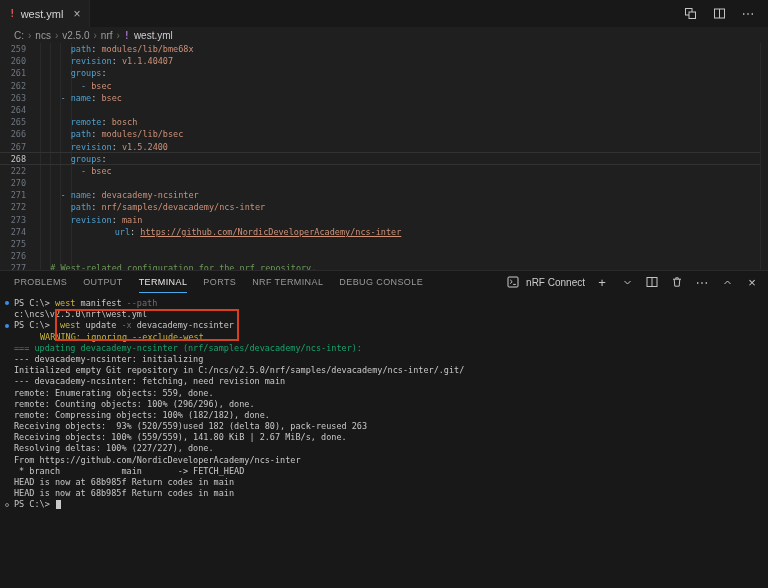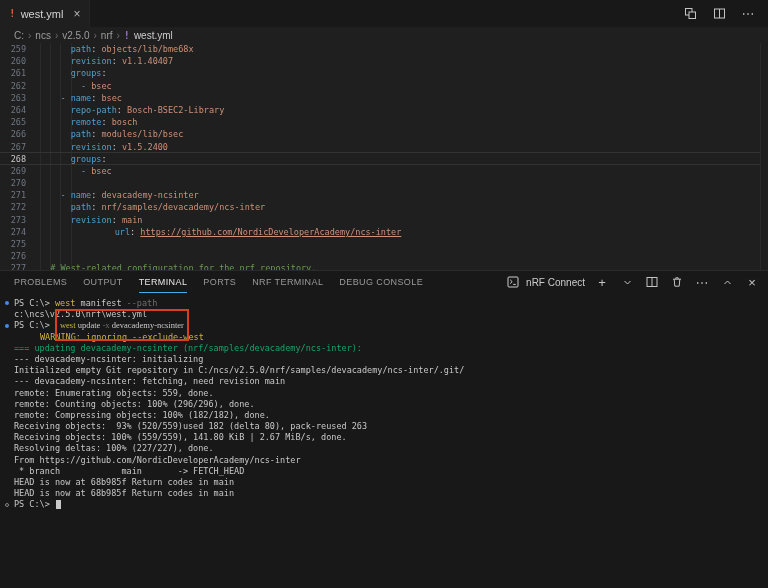--- a/index.html
+++ b/index.html
@@ -41,21 +41,21 @@
   .pctrl{margin-left:auto;display:flex;align-items:center;gap:9px;color:#c4c4c4;}
   .term-item{display:flex;align-items:center;gap:7px;font-size:10px;color:#cccccc;cursor:pointer;}
   .chev{font-size:9px;}
   
   .term{position:absolute;top:22px;left:0;right:0;bottom:0;padding:5px 0 0 14px;
         font-family:"DejaVu Sans Mono",monospace;font-size:8.5px;overflow:hidden;}
   .tline{position:relative;height:11.2px;line-height:11.2px;white-space:pre;color:#c8c8c8;}
   .deco{position:absolute;left:-9.5px;top:3.2px;width:4px;height:4px;border-radius:50%;box-sizing:border-box;}
   .deco.filled{background:#3b8eea;}
   .deco.hollow{border:1px solid #848484;}
-  .cmd-box{border:2px solid #d9411e;padding:9px 3px;position:relative;z-index:2;font-family:Liberation Serif, serif;}
+  .cmd-box{border:2px solid #d9411e;padding:9px 3px;position:relative;z-index:2;}
   .cursor{display:inline-block;width:5px;height:9px;background:#c8c8c8;vertical-align:-1.5px;margin-left:1px;}
   svg{display:block;}
 </style>
 </head>
 <body>
 
 <div class="app">
 
   <div class="tabbar">
     <div class="tab">
@@ -94,60 +94,59 @@
   </div>
 
   <div class="editor">
     <div class="guide" style="left:40px"></div>
     <div class="guide" style="left:50px"></div>
     <div class="guide" style="left:60px"></div>
     <div class="guide" style="left:71px"></div>
     <div id="editor-lines">
         <div class="erow">
           <span class="num">259</span>
-          <span class="code"><span style="color: rgb(200, 200, 200);">      </span><span style="color: rgb(79, 160, 205);">path</span><span style="color: rgb(200, 200, 200);">: </span><span style="color: rgb(206, 145, 120);">objects/lib/bme68x</span></span>
+          <span class="code"><span style="color: rgb(200, 200, 200);">      </span><span style="color: rgb(79, 160, 205);">path</span><span style="color: rgb(200, 200, 200);">: </span><span style="color: rgb(206, 145, 120);">modules/lib/bme68x</span></span>
         </div>
         <div class="erow">
           <span class="num">260</span>
           <span class="code"><span style="color: rgb(200, 200, 200);">      </span><span style="color: rgb(79, 160, 205);">revision</span><span style="color: rgb(200, 200, 200);">: </span><span style="color: rgb(206, 145, 120);">v1.1.40407</span></span>
         </div>
         <div class="erow">
           <span class="num">261</span>
           <span class="code"><span style="color: rgb(200, 200, 200);">      </span><span style="color: rgb(79, 160, 205);">groups</span><span style="color: rgb(200, 200, 200);">:</span></span>
         </div>
         <div class="erow">
           <span class="num">262</span>
           <span class="code"><span style="color: rgb(200, 200, 200);">        </span><span style="color: rgb(123, 160, 187);">- </span><span style="color: rgb(206, 145, 120);">bsec</span></span>
         </div>
         <div class="erow">
           <span class="num">263</span>
           <span class="code"><span style="color: rgb(200, 200, 200);">    </span><span style="color: rgb(123, 160, 187);">- </span><span style="color: rgb(79, 160, 205);">name</span><span style="color: rgb(200, 200, 200);">: </span><span style="color: rgb(206, 145, 120);">bsec</span></span>
         </div>
         <div class="erow">
           <span class="num">264</span>
-          <span class="code"><span style="color: rgb(200, 200, 200);">      </span><span style="color: rgb(79, 160, 205);">repo-path</span><span style="color: rgb(200, 200, 200);">: </span><span style="color: rgb(206, 145, 120);">Bosch-BSEC2-Library</span></span>
         </div>
         <div class="erow">
           <span class="num">265</span>
           <span class="code"><span style="color: rgb(200, 200, 200);">      </span><span style="color: rgb(79, 160, 205);">remote</span><span style="color: rgb(200, 200, 200);">: </span><span style="color: rgb(206, 145, 120);">bosch</span></span>
         </div>
         <div class="erow">
           <span class="num">266</span>
           <span class="code"><span style="color: rgb(200, 200, 200);">      </span><span style="color: rgb(79, 160, 205);">path</span><span style="color: rgb(200, 200, 200);">: </span><span style="color: rgb(206, 145, 120);">modules/lib/bsec</span></span>
         </div>
         <div class="erow">
           <span class="num">267</span>
           <span class="code"><span style="color: rgb(200, 200, 200);">      </span><span style="color: rgb(79, 160, 205);">revision</span><span style="color: rgb(200, 200, 200);">: </span><span style="color: rgb(206, 145, 120);">v1.5.2400</span></span>
         </div>
         <div class="erow active">
           <span class="num">268</span>
           <span class="code"><span style="color: rgb(200, 200, 200);">      </span><span style="color: rgb(79, 160, 205);">groups</span><span style="color: rgb(200, 200, 200);">:</span></span>
         </div>
         <div class="erow">
-          <span class="num">269</span>
+          <span class="num">222</span>
           <span class="code"><span style="color: rgb(200, 200, 200);">        </span><span style="color: rgb(123, 160, 187);">- </span><span style="color: rgb(206, 145, 120);">bsec</span></span>
         </div>
         <div class="erow">
           <span class="num">270</span>
           <span class="code"></span>
         </div>
         <div class="erow">
           <span class="num">271</span>
           <span class="code"><span style="color: rgb(200, 200, 200);">    </span><span style="color: rgb(123, 160, 187);">- </span><span style="color: rgb(79, 160, 205);">name</span><span style="color: rgb(200, 200, 200);">: </span><span style="color: rgb(206, 145, 120);">devacademy-ncsinter</span></span>
         </div>

